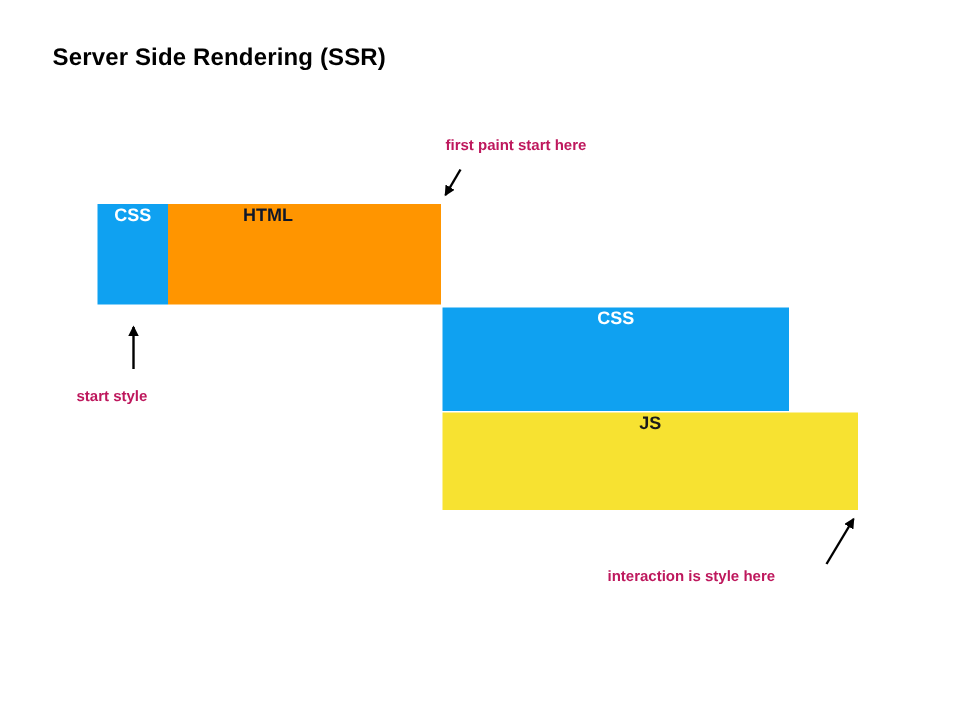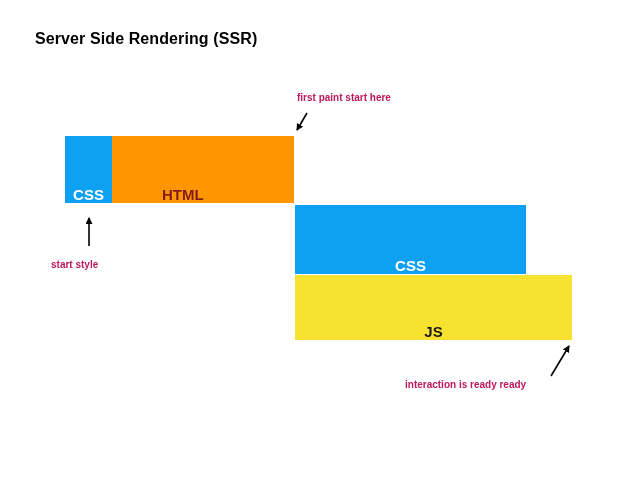--- a/index.html
+++ b/index.html
@@ -20,23 +20,23 @@
     left: 35px;
     top: 30px;
     font-size: 16px;
     font-weight: bold;
     color: #000000;
     letter-spacing: 0.1px;
   }
   .bar {
     position: absolute;
     display: flex;
-    align-items: flex-end;
+    align-items: flex-start;
     justify-content: center;
-    font-size: 15px;
+    font-size: 12px;
     font-weight: 600;
   }
   .bar-css1 { left: 65px;  top: 136px; width: 47px;  height: 67px; }
   .bar-html { left: 112px; top: 136px; width: 182px; height: 67px; justify-content: flex-start; }
   .bar-html .bar-label { margin-left: 50px; }
   .bar-css2 { left: 295px; top: 205px; width: 231px; height: 69px; }
   .bar-js   { left: 295px; top: 275px; width: 277px; height: 65px; }
   .ann {
     position: absolute;
     font-size: 10px;
@@ -63,34 +63,34 @@
 
 <div class="canvas">
 
   <div class="title">Server Side Rendering (SSR)</div>
 
   <div class="bar bar-css1" style="background-color: rgb(15, 161, 241);">
     <span class="bar-label" style="color: rgb(255, 255, 255);">CSS</span>
   </div>
 
   <div class="bar bar-html" style="background-color: rgb(255, 149, 0);">
-    <span class="bar-label" style="color: #7f1d1d;">HTML</span>
+    <span class="bar-label" style="color: #0f172a;">HTML</span>
   </div>
 
   <div class="bar bar-css2" style="background-color: rgb(15, 161, 241);">
     <span class="bar-label" style="color: rgb(255, 255, 255);">CSS</span>
   </div>
 
   <div class="bar bar-js" style="background-color: rgb(247, 226, 49);">
-    <span class="bar-label" style="color: rgb(26, 26, 26); margin-top: 11px;">JS</span>
+    <span class="bar-label" style="color: rgb(26, 26, 26);">JS</span>
   </div>
 
   <div class="ann ann-first-paint">first paint start here</div>
   <div class="ann ann-inline-style">start style</div>
-  <div class="ann ann-interaction">interaction is ready ready</div>
+  <div class="ann ann-interaction">interaction is style here</div>
 
   <svg class="arrows" width="638" height="479" viewBox="0 0 638 479">
     <defs>
       <marker id="ah" markerWidth="9" markerHeight="9" refX="6" refY="3.5" orient="auto" markerUnits="userSpaceOnUse">
         <path d="M0,0 L7,3.5 L0,7 z" fill="#000000"></path>
       </marker>
     </defs>
     <line x1="307" y1="113" x2="297" y2="130" marker-end="url(#ah)"></line>
     <line x1="89" y1="246" x2="89" y2="218" marker-end="url(#ah)"></line>
     <line x1="551" y1="376" x2="569" y2="346" marker-end="url(#ah)"></line>

